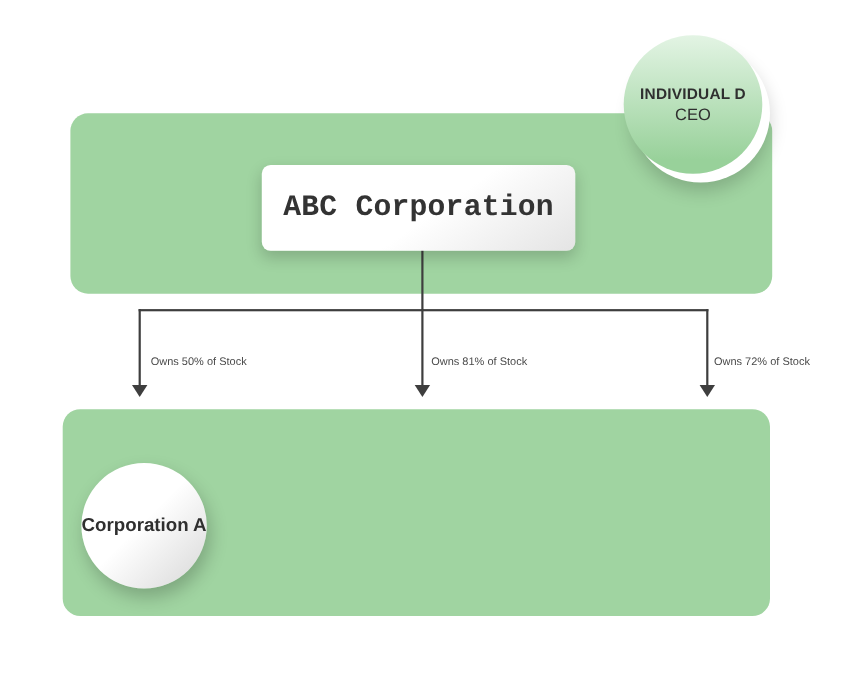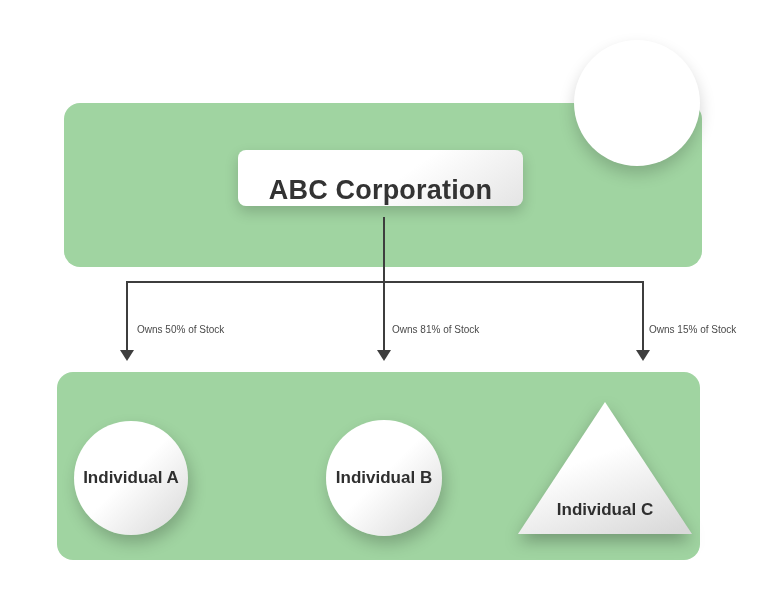--- a/index.html
+++ b/index.html
@@ -39,26 +39,27 @@
     border-radius:50%;
     background:linear-gradient(180deg,#e3f4e4 0%,#98d19a 90%);
     display:flex;flex-direction:column;align-items:center;justify-content:center;
     text-align:center;
   }
   .ceo-name{font-size:14px;font-weight:700;color:var(--text-dark);letter-spacing:.2px;}
   .ceo-title{font-size:15px;font-weight:400;color:var(--text-dark);margin-top:3px;}
 
   .root-box{
     position:absolute;
-    left:238px;top:150px;width:285px;height:56px;
+    left:238px;top:150px;width:285px;height:78px;
     background:linear-gradient(145deg,#ffffff 55%,#e4e4e4 100%);
     border-radius:8px;
     box-shadow:0 6px 14px rgba(0,0,0,0.18);
-    display:flex;align-items:flex-end;justify-content:center;
+    display:flex;align-items:center;justify-content:center;
     z-index:3;
+    font-family:Liberation Mono, monospace;
   }
   .root-label{font-size:27px;font-weight:700;color:#333333;letter-spacing:.2px;}
 
   .line{position:absolute;background:var(--line-color,#3e3e3e);}
   .stem{left:383px;top:217px;width:2px;height:65px;}
   .hline{left:126px;top:281px;width:518px;height:2px;}
   .drop{top:281px;width:2px;height:71px;}
   .drop-left{left:126px;}
   .drop-center{left:383px;}
   .drop-right{left:642px;}
@@ -104,47 +105,43 @@
   }
 </style>
 </head>
 <body>
 
 <div class="canvas">
 
   <div class="panel top-panel"></div>
 
   <div class="ceo-backdrop"></div>
+  <div class="ceo-circle">
+    <div class="ceo-name">INDIVIDUAL D</div>
+    <div class="ceo-title">CEO</div>
+  </div>
 
   <div class="root-box">
     <div class="root-label">ABC Corporation</div>
   </div>
 
   <div class="line stem"></div>
   <div class="line hline"></div>
   <div class="line drop drop-left"></div>
   <div class="line drop drop-center"></div>
   <div class="line drop drop-right"></div>
   <div class="arrowhead ah-left"></div>
   <div class="arrowhead ah-center"></div>
   <div class="arrowhead ah-right"></div>
 
   <div class="edge-label el-left">Owns 50% of Stock</div>
   <div class="edge-label el-center">Owns 81% of Stock</div>
-  <div class="edge-label el-right">Owns 15% of Stock</div>
+  <div class="edge-label el-right">Owns 72% of Stock</div>
 
   <div class="panel bottom-panel"></div>
 
   <div class="owner-circle circle-a">
-    <div class="owner-label">Individual A</div>
+    <div class="owner-label">Corporation A</div>
   </div>
 
-  <div class="owner-circle circle-b">
-    <div class="owner-label">Individual B</div>
-  </div>
 
-  <div class="triangle-wrap">
-    <div class="triangle">
-      <div class="owner-label">Individual C</div>
-    </div>
-  </div>
 
 </div>
 
 </body></html>

